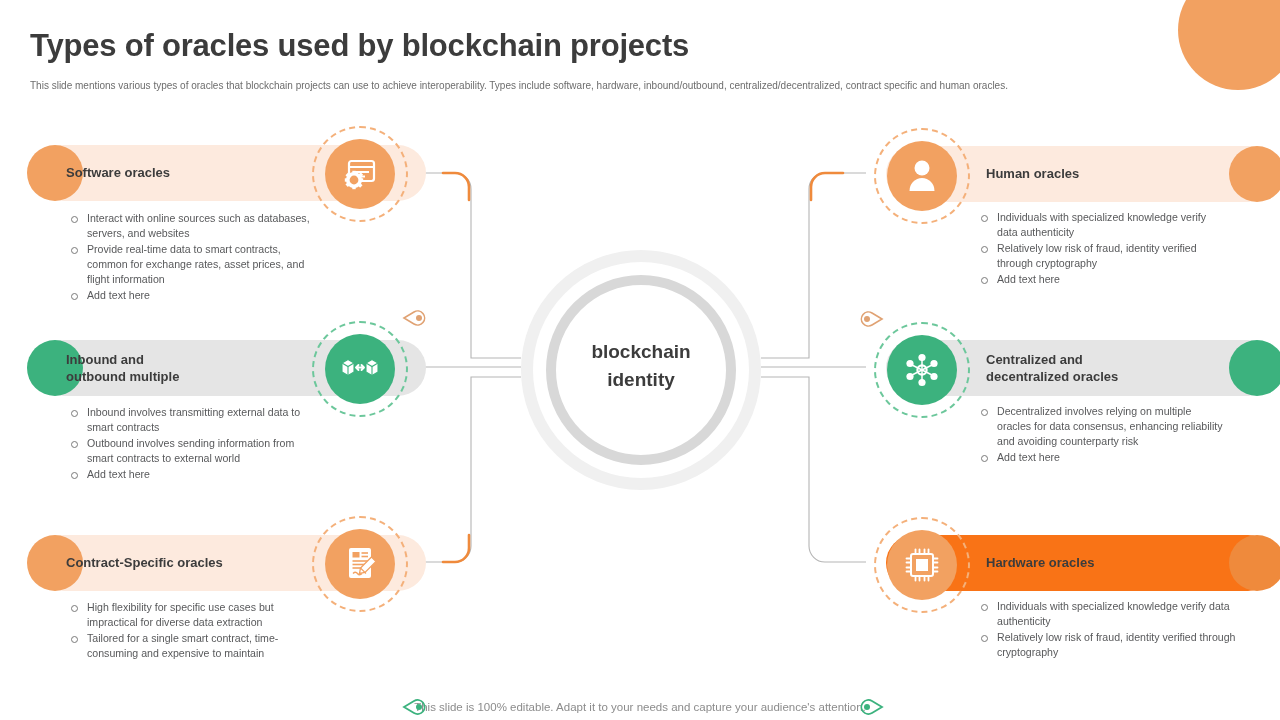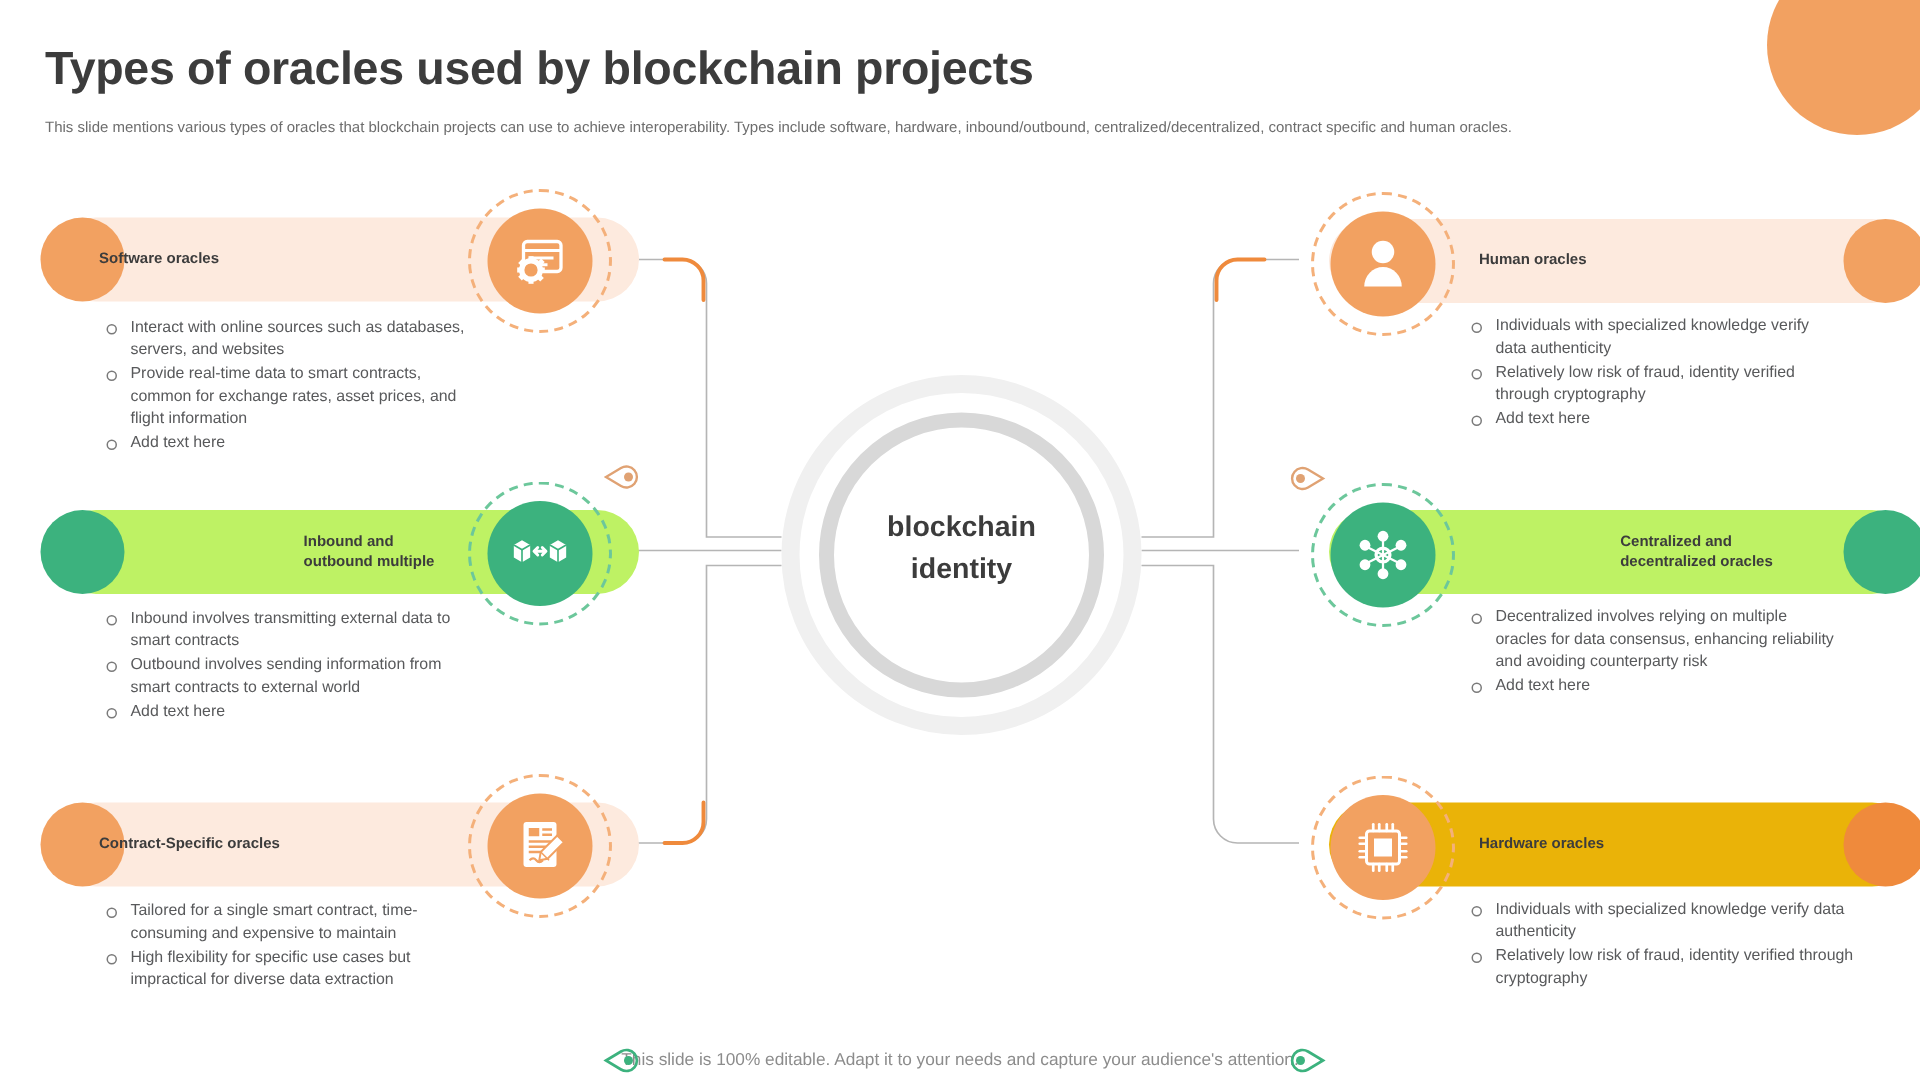--- a/index.html
+++ b/index.html
@@ -87,21 +87,21 @@
     align-items: center;
   }
   .pill-arc {
     position: absolute;
     width: 56px; height: 56px;
     border-radius: 50%;
     top: 0;
   }
   .pill-title {
     position: relative;
-    font-size: 10px;
+    font-size: 13px;
     font-weight: bold;
     color: #3c3c3c;
     line-height: 1.32;
     z-index: 2;
   }
 
   
   .pill.left  { left: 36px; width: 390px; padding-left: 30px; }
   .pill.left .pill-arc { left: -9px; }
   
@@ -143,26 +143,26 @@
 
   
   .node { position: absolute; width: 26px; height: 18px; }
 
   
   .t-orange .pill        { background: #fdeade; }
   .t-orange .pill-arc    { background: #f2a161; }
   .t-orange .med-dash    { border: 2px dashed #f4b07a; }
   .t-orange .med-disc    { background: #f2a161; }
 
-  .t-orange2 .pill       { background: #eab308; }
+  .t-orange2 .pill       { background: #f97316; }
   .t-orange2 .pill-arc   { background: #ef8a3c; }
   .t-orange2 .med-dash   { border: 2px dashed #f4b07a; }
   .t-orange2 .med-disc   { background: #f2a161; }
 
-  .t-green .pill         { background: #bef264; justify-content: center; }
+  .t-green .pill         { background: #e5e5e5; }
   .t-green .pill-arc     { background: #3cb27e; }
   .t-green .med-dash     { border: 2px dashed #6cc79b; }
   .t-green .med-disc     { background: #3cb27e; }
 </style>
 </head>
 <body>
 
 <div class="corner-blob"></div>
 
 <div class="header">
@@ -297,22 +297,22 @@
         </g>
         <path d="M12 29.5 q2.5 -2.5 4.5 0 q2 2.5 4.5 0" fill="none" stroke="#f2a161" stroke-width="1.4"></path>
         <path d="M30.5 13 l4.5 4.5 -11 11 -5.5 1 1 -5.5 Z" fill="#ffffff" stroke="#f2a161" stroke-width="1.3"></path>
         <path d="M19.5 24 l5.5 5.5" stroke="#f2a161" stroke-width="1.1"></path>
       </svg>
     </div>
   </div>
 
   <div class="bullets" style="left:68px; top:65px; width:250px;">
     <ul>
+      <li>High flexibility for specific use cases but impractical for diverse data extraction</li>
       <li>Tailored for a single smart contract, time-consuming and expensive to maintain</li>
-      <li>High flexibility for specific use cases but impractical for diverse data extraction</li>
     </ul>
   </div>
 </div>
 
 <div class="block t-orange" style="left:856px; top:146px; width:424px;">
   <div class="pill right" style="top:0px; left:30px; width:390px;">
     <div class="pill-arc"></div>
     <div class="pill-title">Human oracles</div>
   </div>
   <div class="medallion" style="left:18px; top:-18px;">

